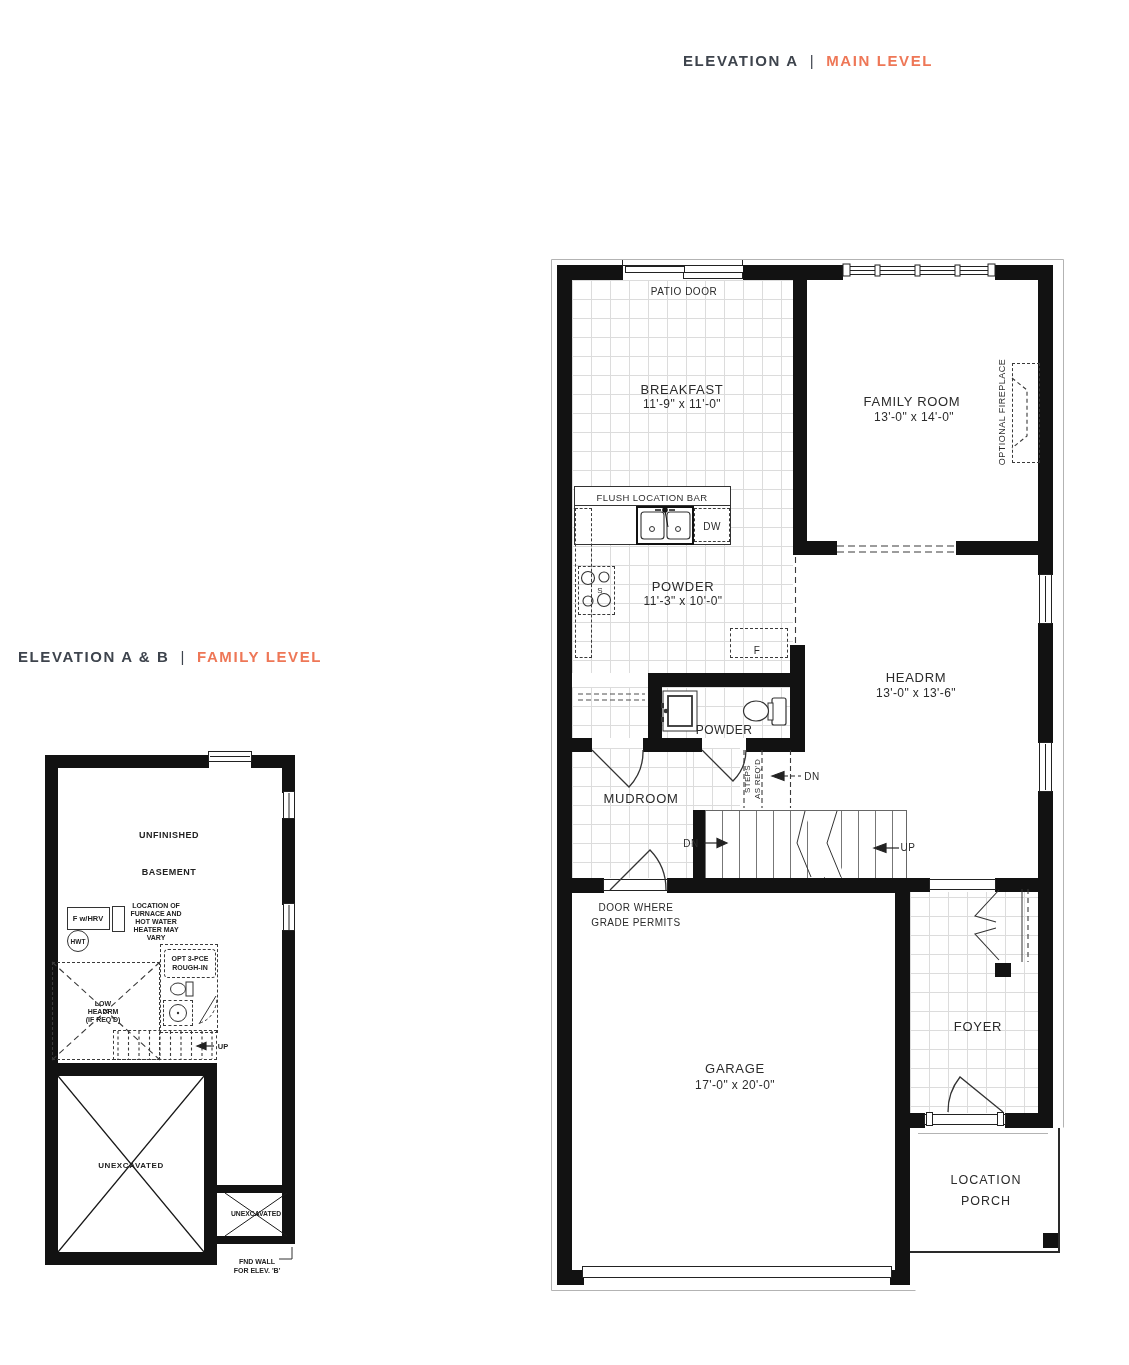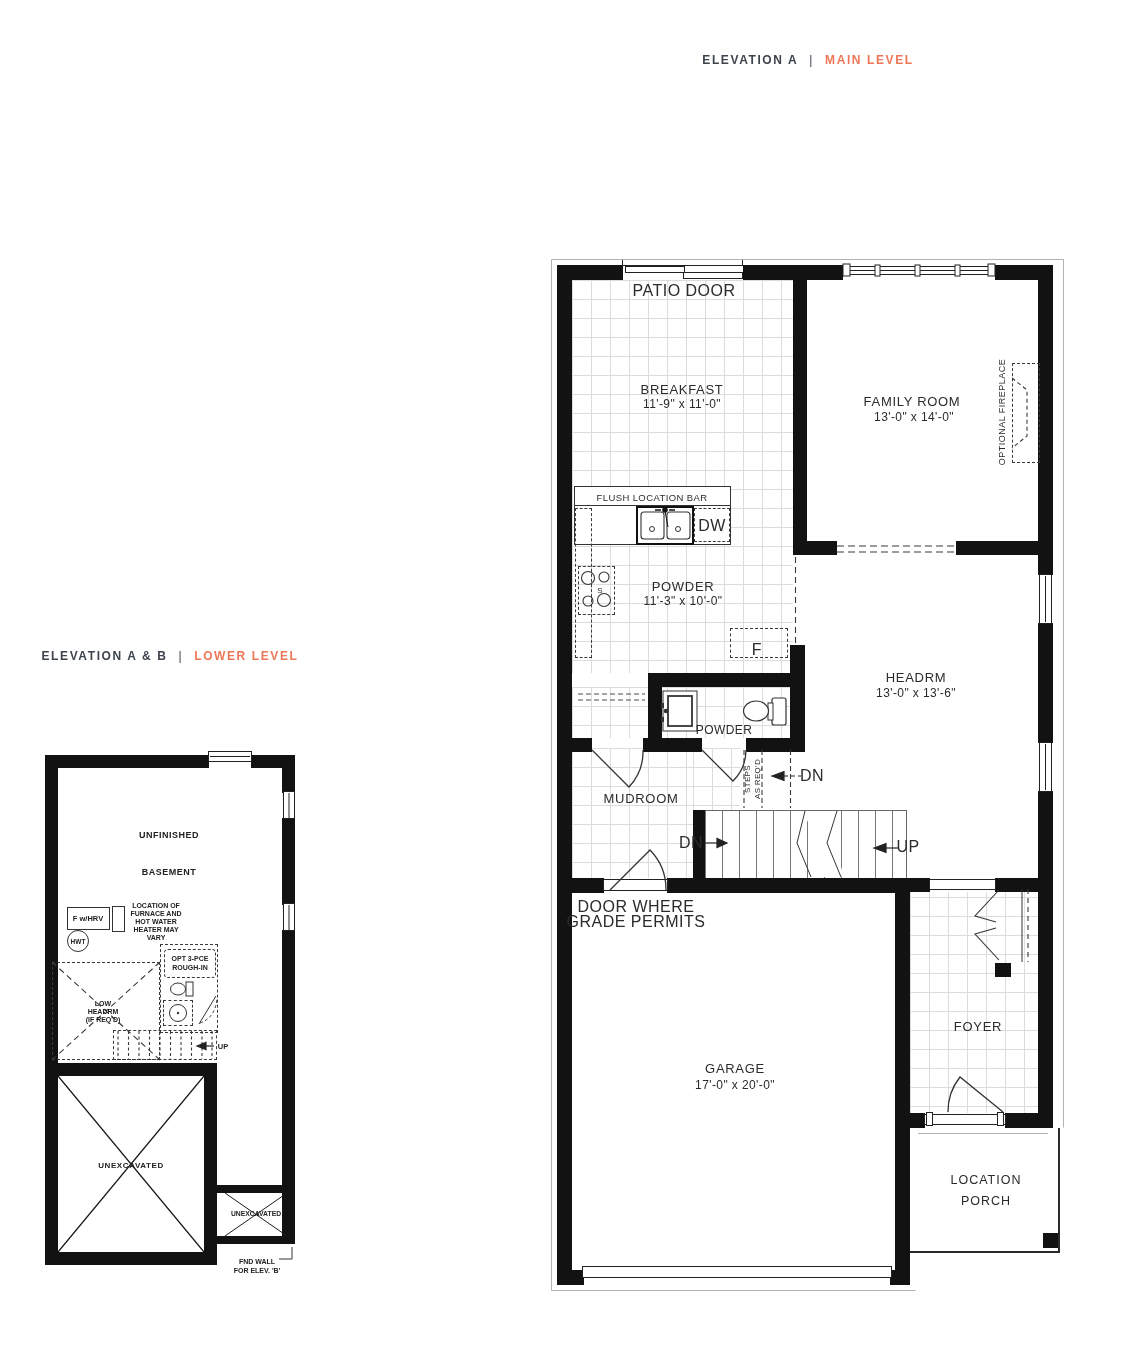--- a/index.html
+++ b/index.html
@@ -17,44 +17,44 @@
   .treads{position:absolute;z-index:1;background:#fff;
         background-image:repeating-linear-gradient(to right,#777 0 1px,transparent 1px 17px)}
   .porch{position:absolute;border-right:2px solid #2a2a2a;border-bottom:2px solid #2a2a2a;z-index:1}
   svg.ovl{position:absolute;left:0;top:0;z-index:5;pointer-events:none}
   .clbl{position:absolute;transform:translate(-50%,-50%);white-space:nowrap;color:#2b2b2b;
         text-align:center;z-index:6;font-weight:500}
   .rot{transform:translate(-50%,-50%) rotate(-90deg)}
   .f13{font-size:13px;letter-spacing:.7px}
   .f12{font-size:12px;letter-spacing:.4px}
   .f125{font-size:12.5px;letter-spacing:1px}
-  .f10{font-size:16px;letter-spacing:.5px}
+  .f10{font-size:10px;letter-spacing:.5px}
   .f95{font-size:9.5px;letter-spacing:.4px}
   .f9{font-size:9px;letter-spacing:.5px}
   .f8{font-size:8px;letter-spacing:.3px}
   .f75{font-size:7.5px}
   .f7{font-size:7px}
   .f65{font-size:6.5px}
   .bb{font-weight:700;color:#222}
-  .hdr{position:absolute;transform:translate(-50%,-50%);font-size:12px;font-weight:600;
+  .hdr{position:absolute;transform:translate(-50%,-50%);font-size:15px;font-weight:600;
        letter-spacing:1.6px;white-space:nowrap;z-index:6}
   .hd{color:#3E444D}
   .ho{color:#EE7757}
   .hsep{color:#3E444D;font-weight:300;margin:0 11px}
 </style>
 </head>
 <body>
 
 <div id="canvas">
 
   <div class="hdr" style="left:808px;top:60px">
     <span class="hd">ELEVATION A</span><span class="hsep">|</span><span class="ho">MAIN LEVEL</span>
   </div>
   <div class="hdr" style="left:170px;top:656px">
-    <span class="hd">ELEVATION A &amp; B</span><span class="hsep">|</span><span class="ho">LOWER LEVEL</span>
+    <span class="hd">ELEVATION A &amp; B</span><span class="hsep">|</span><span class="ho">FAMILY LEVEL</span>
   </div>
 
   <div class="tile" style="left:572px;top:280px;width:221px;height:393px"></div>
   <div class="tile" style="left:572px;top:687px;width:233px;height:51px"></div>
   <div class="tile" style="left:572px;top:748px;width:121px;height:130px"></div>
   <div class="tile" style="left:693px;top:748px;width:47px;height:62px"></div>
   <div class="tile" style="left:910px;top:878px;width:128px;height:235px"></div>
 
   <div class="treads" style="left:705px;top:810px;width:202px;height:68px"></div>
   <div class="porch" style="left:910px;top:1128px;width:148px;height:123px"></div>

